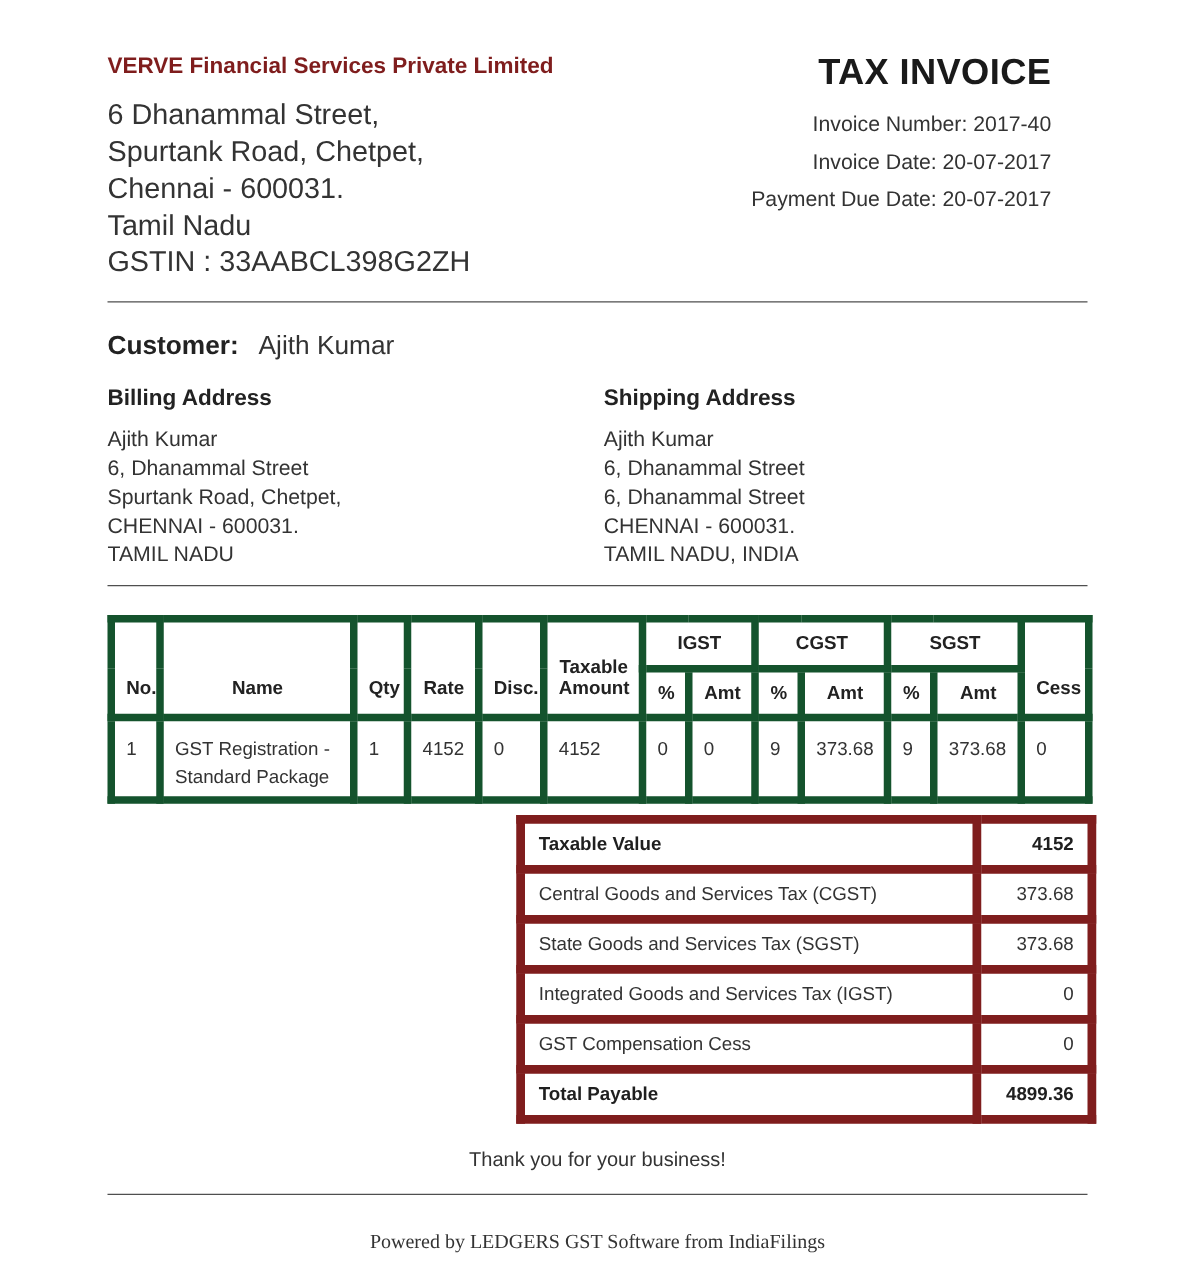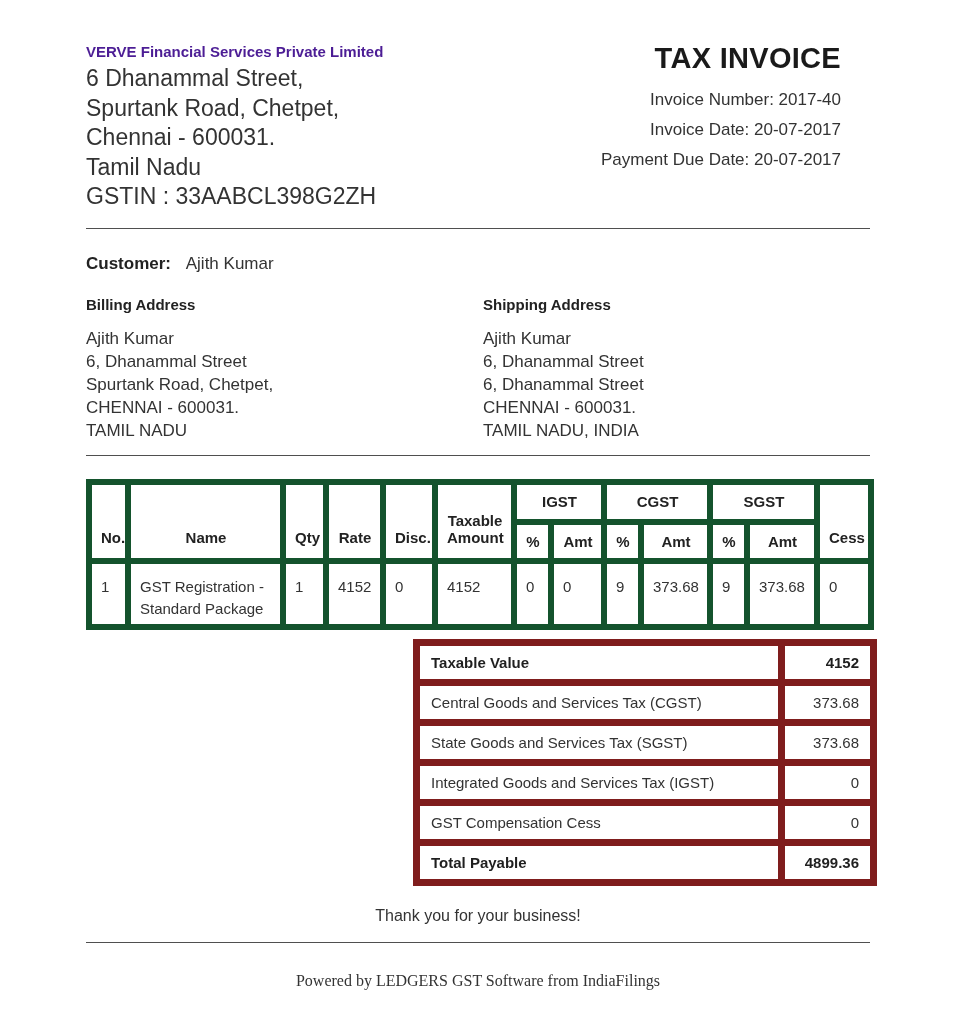--- a/index.html
+++ b/index.html
@@ -6,39 +6,39 @@
   html, body { background: #ffffff; }
   body {
     width: 956px; height: 1024px;
     font-family: "Liberation Sans", "DejaVu Sans", sans-serif;
     color: #333;
   }
   .page { width: 956px; height: 1024px; padding: 0 86px; overflow: hidden; background: #fff; }
 
   
   .header-row { display: flex; justify-content: space-between; padding-top: 40px; }
-  .company-name { font-size: 15px; font-weight: bold; color: #4c1d95; line-height: 24px; }
+  .company-name { font-size: 18px; font-weight: bold; color: #7f1d1d; line-height: 24px; margin-bottom: 13px; }
   .company-line { font-size: 23px; line-height: 29.5px; color: #333; }
   .invoice-meta { text-align: right; padding-right: 29px; }
   .invoice-title { font-size: 29px; font-weight: bold; color: #1a1a1a; line-height: 36px; margin-bottom: 9px; letter-spacing: 0.3px; }
   .meta-line { font-size: 17px; line-height: 30px; }
 
   
   .rule { border: 0; border-top: 1px solid #4f4f4f; height: 0; }
   .rule-1 { margin-top: 16px; }
   .rule-2 { margin-top: 13px; }
   .rule-3 { margin-top: 17px; }
 
   
-  .customer-line { margin-top: 24px; font-size: 17px; line-height: 22px; }
+  .customer-line { margin-top: 24px; font-size: 21px; line-height: 22px; }
   .customer-label { font-weight: bold; color: #222; }
   .customer-name { margin-left: 10px; }
   .addresses { display: flex; margin-top: 19px; }
   .address-col.billing { width: 397px; }
-  .address-heading { font-size: 15px; font-weight: bold; color: #222; line-height: 22px; margin-bottom: 11px; }
+  .address-heading { font-size: 18px; font-weight: bold; color: #222; line-height: 22px; margin-bottom: 11px; }
   .address-line { font-size: 17px; line-height: 23px; }
 
   
   table { border-collapse: collapse; table-layout: fixed; }
   .items { margin-top: 23px; width: 784px; font-size: 15px; }
   .items th, .items td { border: 6px solid #14532d; padding: 4px 8px 4px 9px; }
   .items thead th { font-weight: bold; color: #222; text-align: center; }
   .items .group-h { text-align: center; vertical-align: middle; height: 40px; }
   .items .span-h { vertical-align: bottom; padding-bottom: 12px; }
   .items .sub-h { height: 39px; vertical-align: middle; }

